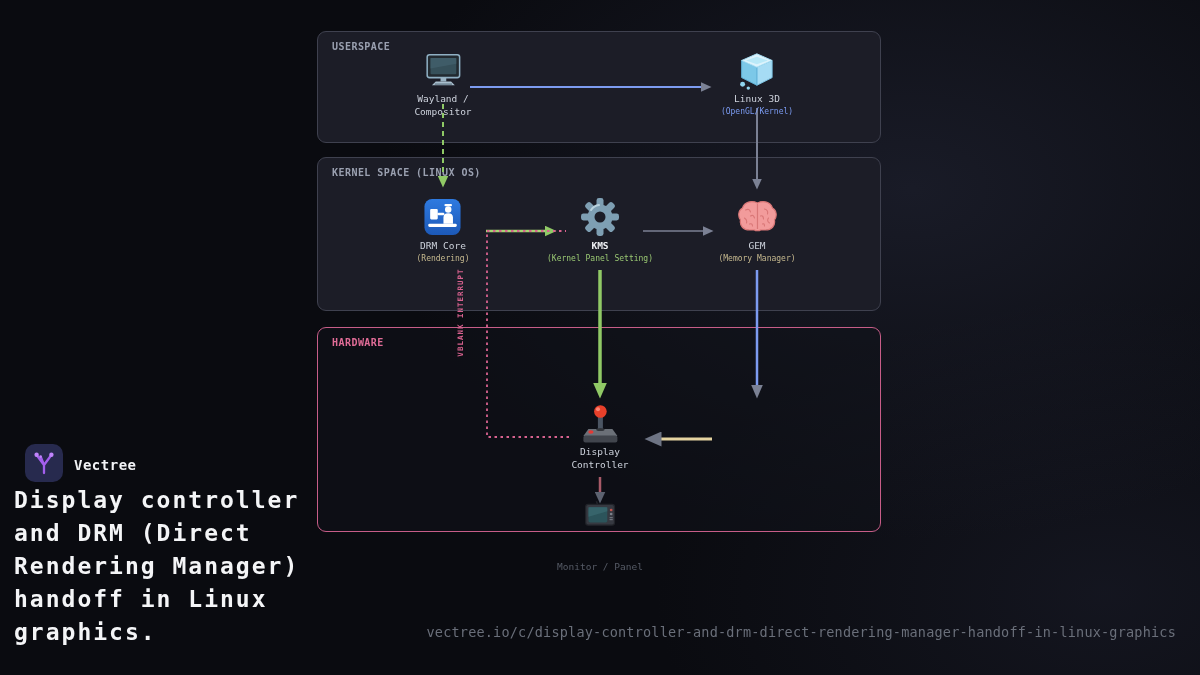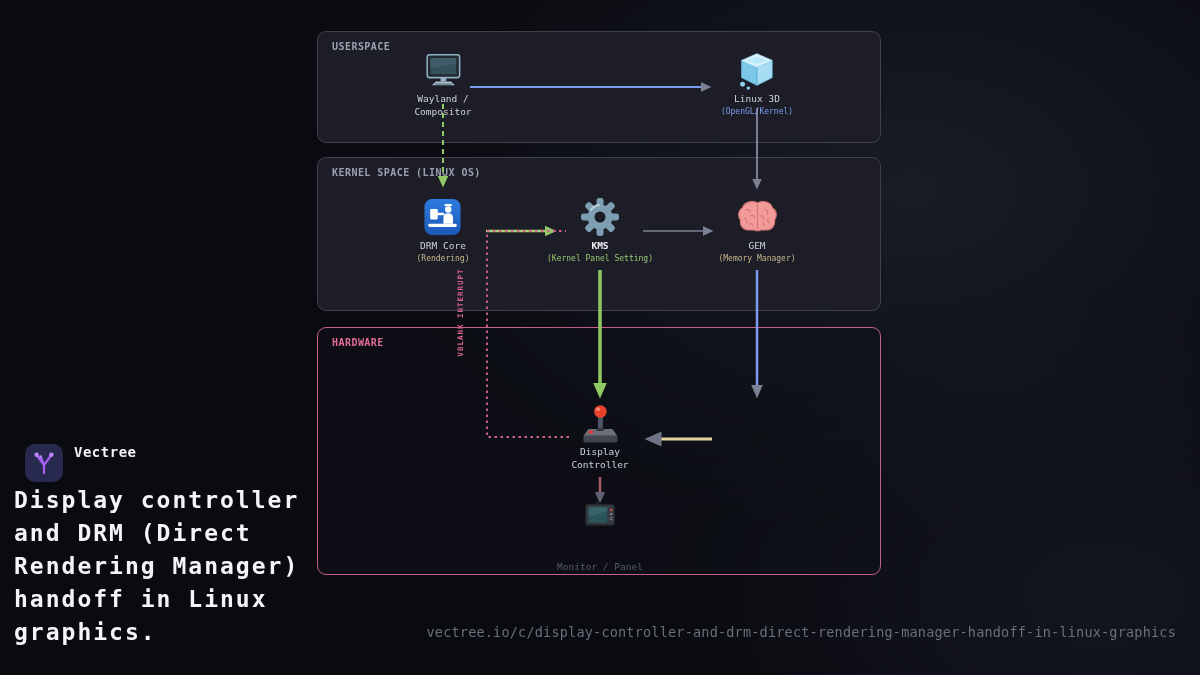--- a/index.html
+++ b/index.html
@@ -33,21 +33,21 @@
   .c-blue { color:#7a9af0; } .c-tan { color:#c6b98f; } .c-green { color:#9ac873; }
   .dim .nlabel { color:#565b66;margin-top:32px; }
   .dim .ic { opacity:0.92; }
   
   .vblank {
     position:absolute; left:400px; top:308px; width:120px; text-align:center;
     transform:rotate(-90deg); font-size:7.5px; font-weight:bold; letter-spacing:1px;
     color:#d8628f; white-space:nowrap;
   }
   
-  .brand { position:absolute; left:25px; top:444px; display:flex; align-items:flex-start; gap:11px; }
+  .brand { position:absolute; left:25px; top:444px; display:flex; align-items:center; gap:11px; }
   .brand-name { font-size:14px; font-weight:bold; letter-spacing:0.5px; color:#f2f3f6; }
   .title {
     position:absolute; left:14px; top:484px; width:440px;
     font-size:23px; line-height:33px; font-weight:bold; letter-spacing:2px;
     color:#f4f5f7; white-space:pre-line;
   }
   .url {
     position:absolute; right:24px; top:624px; font-size:13.5px; letter-spacing:0.2px;
     color:#6a6f7a;
   }
@@ -56,21 +56,21 @@
 <body>
 
 <div class="canvas">
 
   <div class="sec sec-userspace" style="left:317px; top:31px; width:564px; height:112px;">
     <div class="sec-label">USERSPACE</div>
   </div>
   <div class="sec sec-kernel" style="left:317px; top:157px; width:564px; height:154px;">
     <div class="sec-label">KERNEL SPACE (LINUX OS)</div>
   </div>
-  <div class="sec sec-hardware" style="left:317px; top:327px; width:564px; height:248px;">
+  <div class="sec sec-hardware" style="left:317px; top:327px; width:564px; height:205px;">
     <div class="sec-label">HARDWARE</div>
   </div>
 
   <svg class="wires" width="1200" height="675" viewBox="0 0 1200 675">
     <defs>
       <marker id="g11" markerUnits="userSpaceOnUse" markerWidth="12" markerHeight="10" refX="0.5" refY="5" orient="auto">
           <path d="M0,0 L11,5 L0,10 Z" fill="#7b8194"></path>
         </marker>
       <marker id="g14" markerUnits="userSpaceOnUse" markerWidth="15" markerHeight="12" refX="0.5" refY="6" orient="auto">
           <path d="M0,0 L14,6 L0,12 Z" fill="#7b8194"></path>

